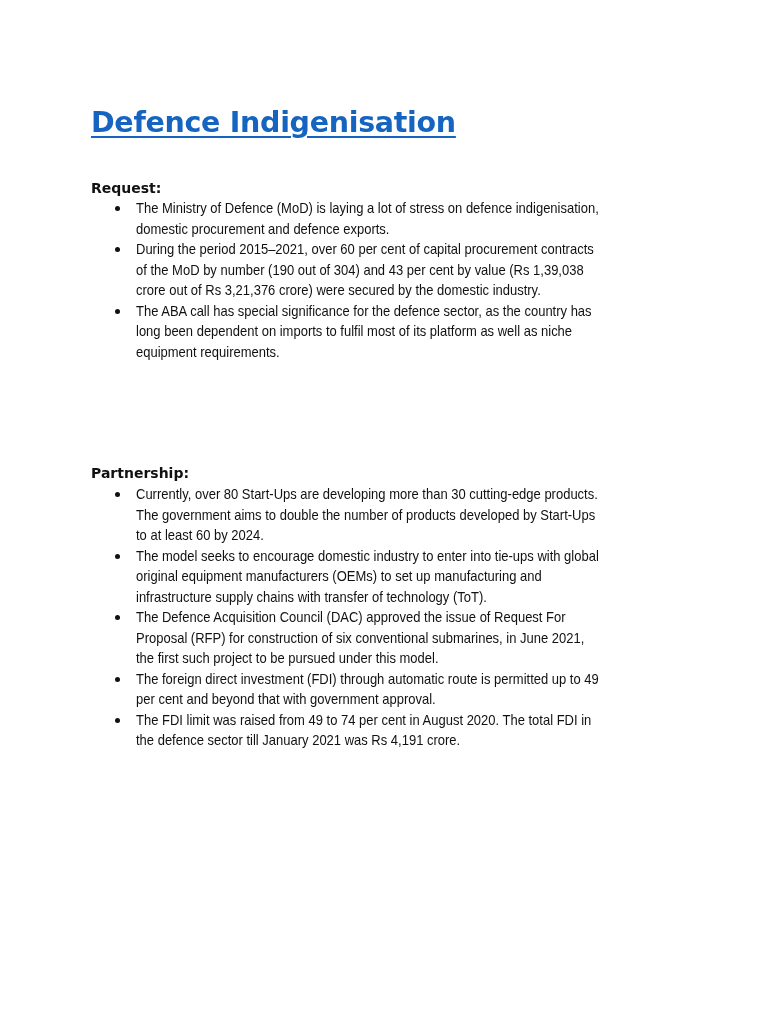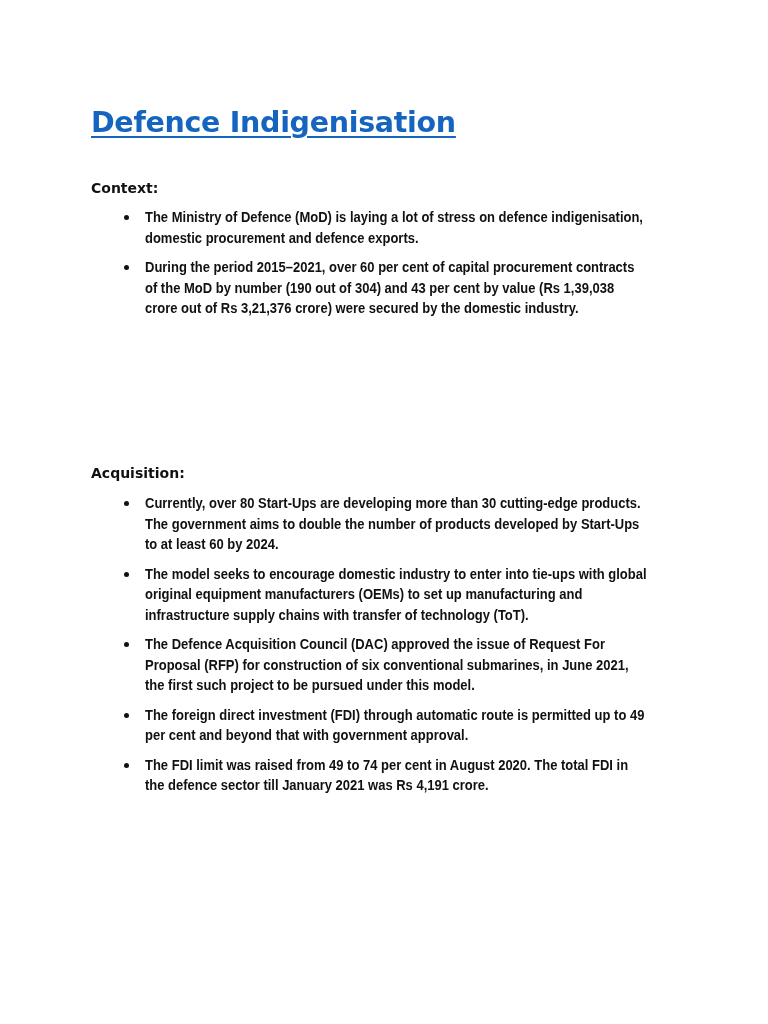--- a/index.html
+++ b/index.html
@@ -11,54 +11,60 @@
     font-size: 28.5px; color: #1565c0; text-decoration: underline;
     text-decoration-thickness: 2px; text-underline-offset: 4px;
     letter-spacing: -0.3px; white-space: nowrap; margin: 0;
   }
   .section-heading {
     position: absolute; left: 91px;
     font-family: "DejaVu Sans", sans-serif; font-weight: bold;
     font-size: 14px; color: #111; margin: 0; white-space: nowrap;
   }
   ul.bullets { position: absolute; left: 0; margin: 0; padding: 0; list-style: none; }
-  ul.bullets li { position: relative; margin: 9px; padding: 0; font-weight: bold; }
+  ul.bullets li { position: relative; margin: 0; padding: 0; }
   .bullet {
     position: absolute; left: 115px; top: 8px;
     width: 5px; height: 5px; border-radius: 50%; background: #111;
   }
   .line {
     display: block; margin-left: 136px;
     font-family: "Liberation Sans", sans-serif; font-size: 14.6px;
     line-height: 20.5px; color: #111; white-space: nowrap;
     transform: scaleX(0.89); transform-origin: left center;
   }
 </style>
 </head>
 <body>
 
 <div class="page">
   <h1 class="title">Defence Indigenisation</h1>
 
-  <h2 class="section-heading" style="top:180px;">Context:</h2>
+  <h2 class="section-heading" style="top:180px;">Request:</h2>
   <ul class="bullets" style="top:198px;">
     <li>
       <span class="bullet"></span>
       <span class="line">The Ministry of Defence (MoD) is laying a lot of stress on defence indigenisation,</span>
       <span class="line">domestic procurement and defence exports.</span>
     </li>
     <li>
       <span class="bullet"></span>
       <span class="line">During the period 2015–2021, over 60 per cent of capital procurement contracts</span>
       <span class="line">of the MoD by number (190 out of 304) and 43 per cent by value (Rs 1,39,038</span>
       <span class="line">crore out of Rs 3,21,376 crore) were secured by the domestic industry.</span>
     </li>
+    <li>
+      <span class="bullet"></span>
+      <span class="line">The ABA call has special significance for the defence sector, as the country has</span>
+      <span class="line">long been dependent on imports to fulfil most of its platform as well as niche</span>
+      <span class="line">equipment requirements.</span>
+    </li>
   </ul>
 
-  <h2 class="section-heading" style="top:465px;">Acquisition:</h2>
+  <h2 class="section-heading" style="top:465px;">Partnership:</h2>
   <ul class="bullets" style="top:484px;">
     <li>
       <span class="bullet"></span>
       <span class="line">Currently, over 80 Start-Ups are developing more than 30 cutting-edge products.</span>
       <span class="line">The government aims to double the number of products developed by Start-Ups</span>
       <span class="line">to at least 60 by 2024.</span>
     </li>
     <li>
       <span class="bullet"></span>
       <span class="line">The model seeks to encourage domestic industry to enter into tie-ups with global</span>

